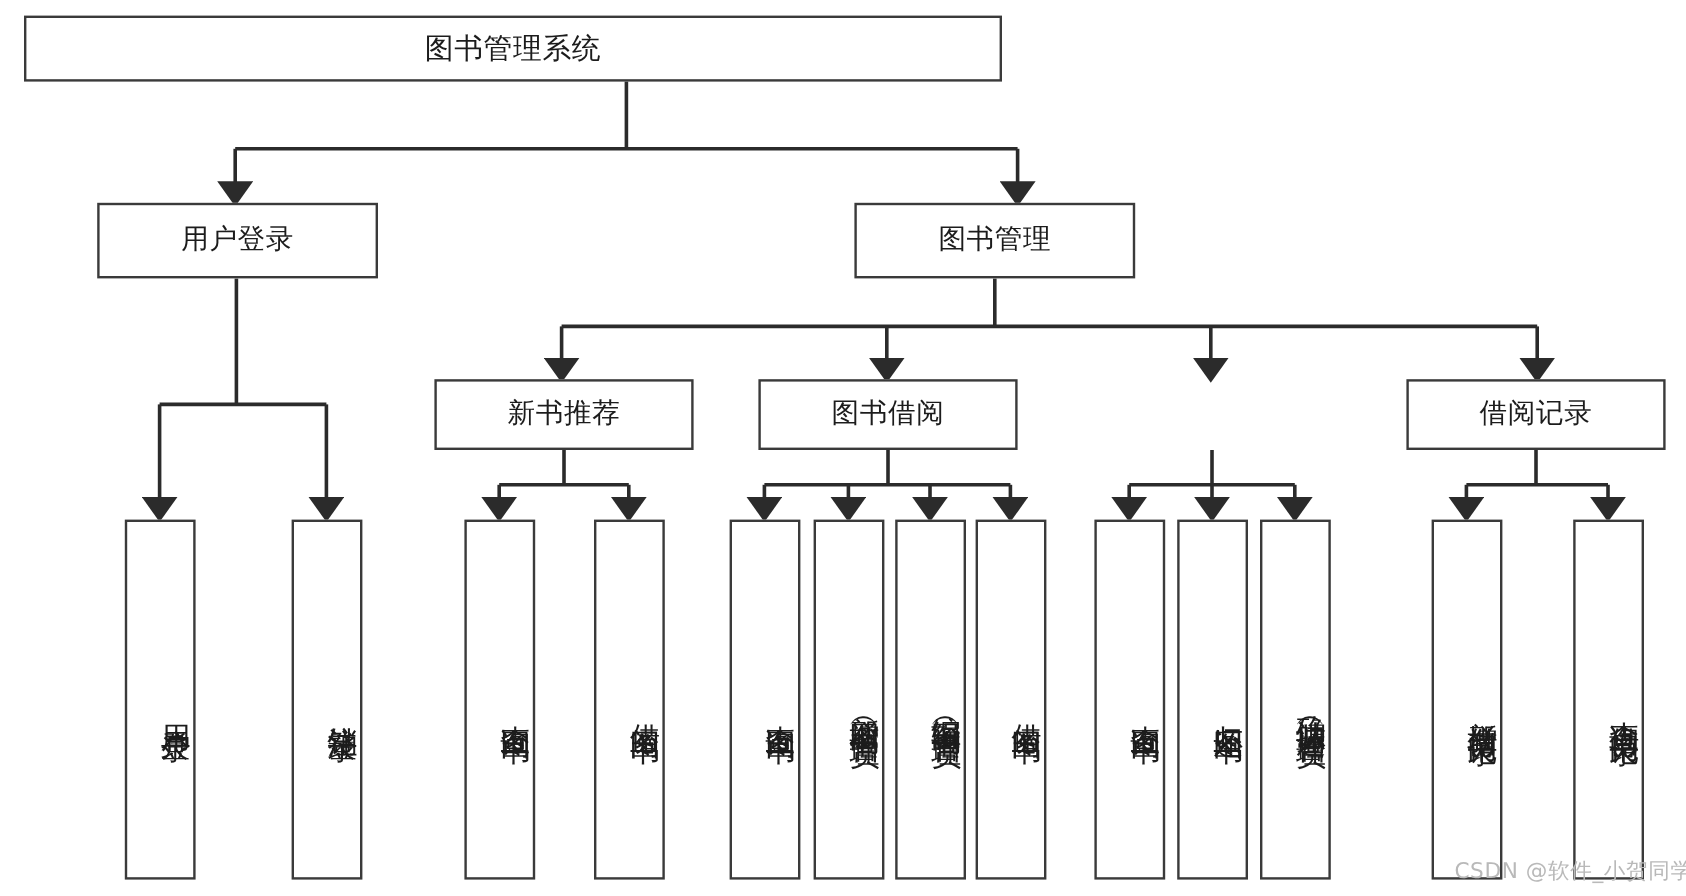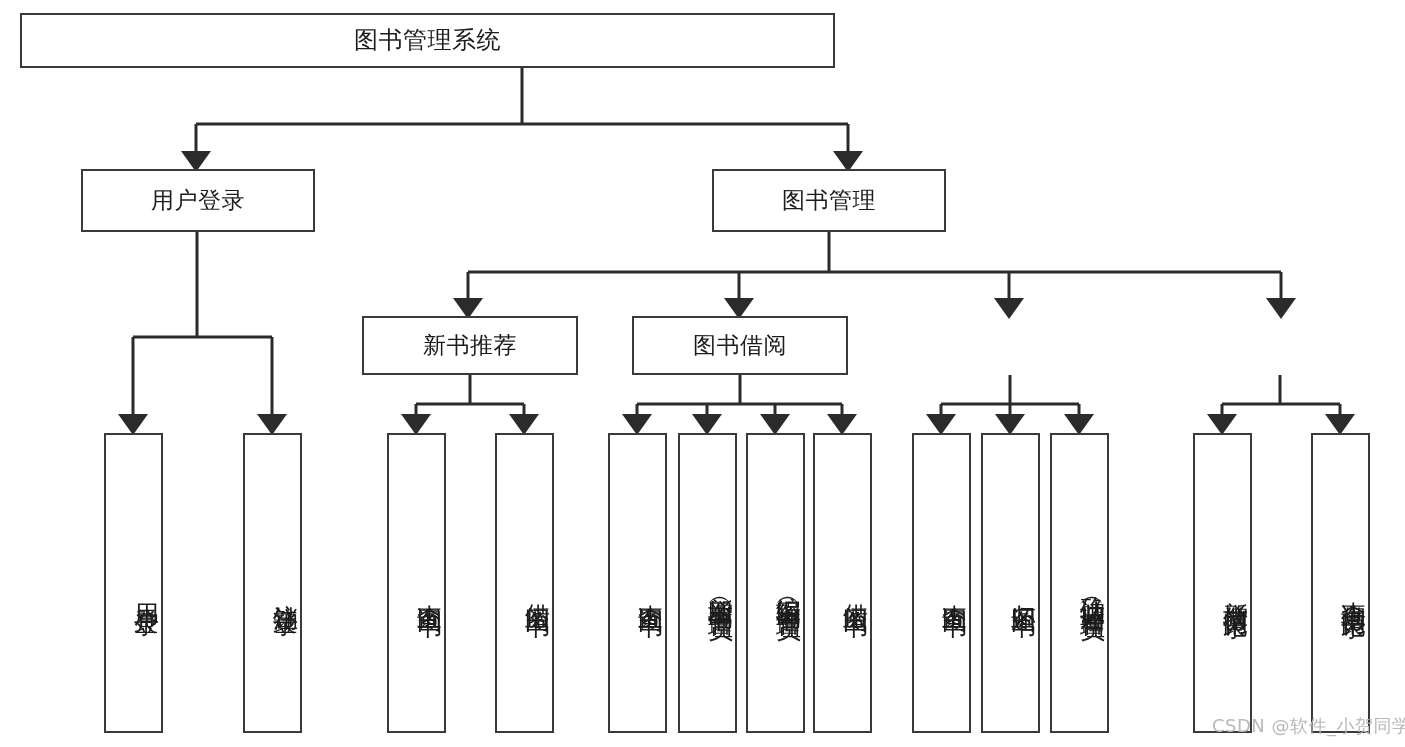--- a/index.html
+++ b/index.html
@@ -130,20 +130,23 @@
   <div class="node horiz" style="left:362px; top:316px; width:216px; height:59px;">
     <span>新书推荐</span>
   </div>
 
   <div class="node horiz" style="left:712px; top:169px; width:234px; height:63px;">
     <span>图书管理</span>
   </div>
   <div class="node horiz" style="left:632px; top:316px; width:216px; height:59px;">
     <span>图书借阅</span>
   </div>
+  <div class="node horiz" style="left:1172px; top:316px; width:216px; height:59px;">
+    <span>借阅记录</span>
+  </div>
 
   <div class="node vert" style="left:104px; top:433px; width:59px; height:300px;">
     <span class="vtext">用户登录</span>
   </div>
   <div class="node vert" style="left:243px; top:433px; width:59px; height:300px;">
     <span class="vtext">注销登录</span>
   </div>
 
   <div class="node vert" style="left:387px; top:433px; width:59px; height:300px;">
     <span class="vtext">查询图书</span>

